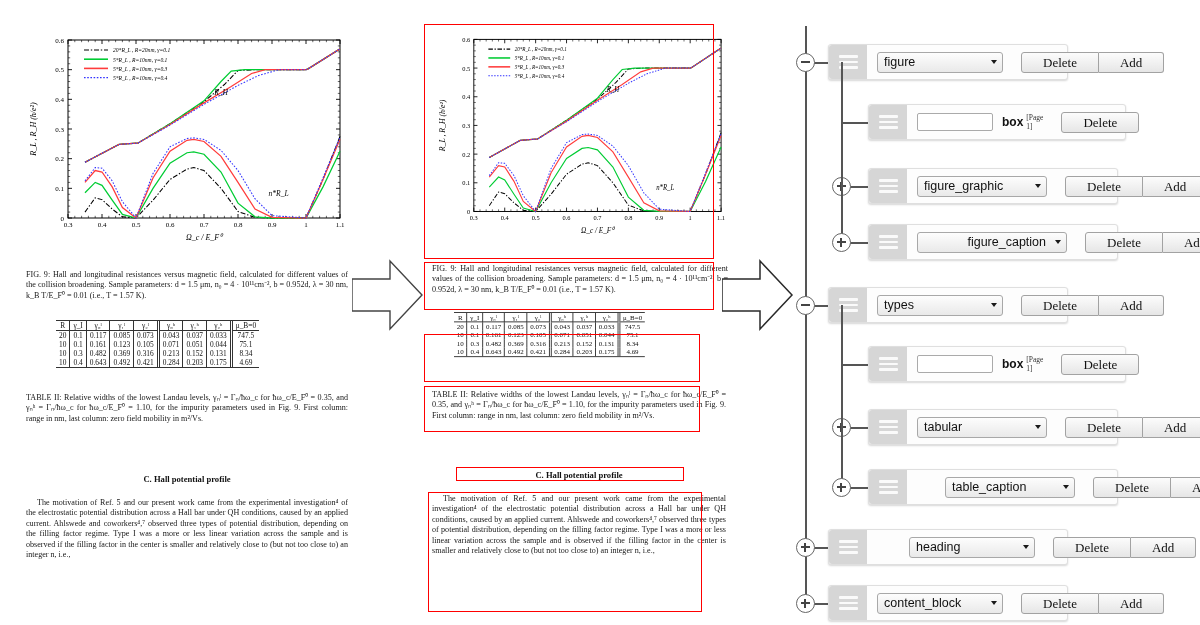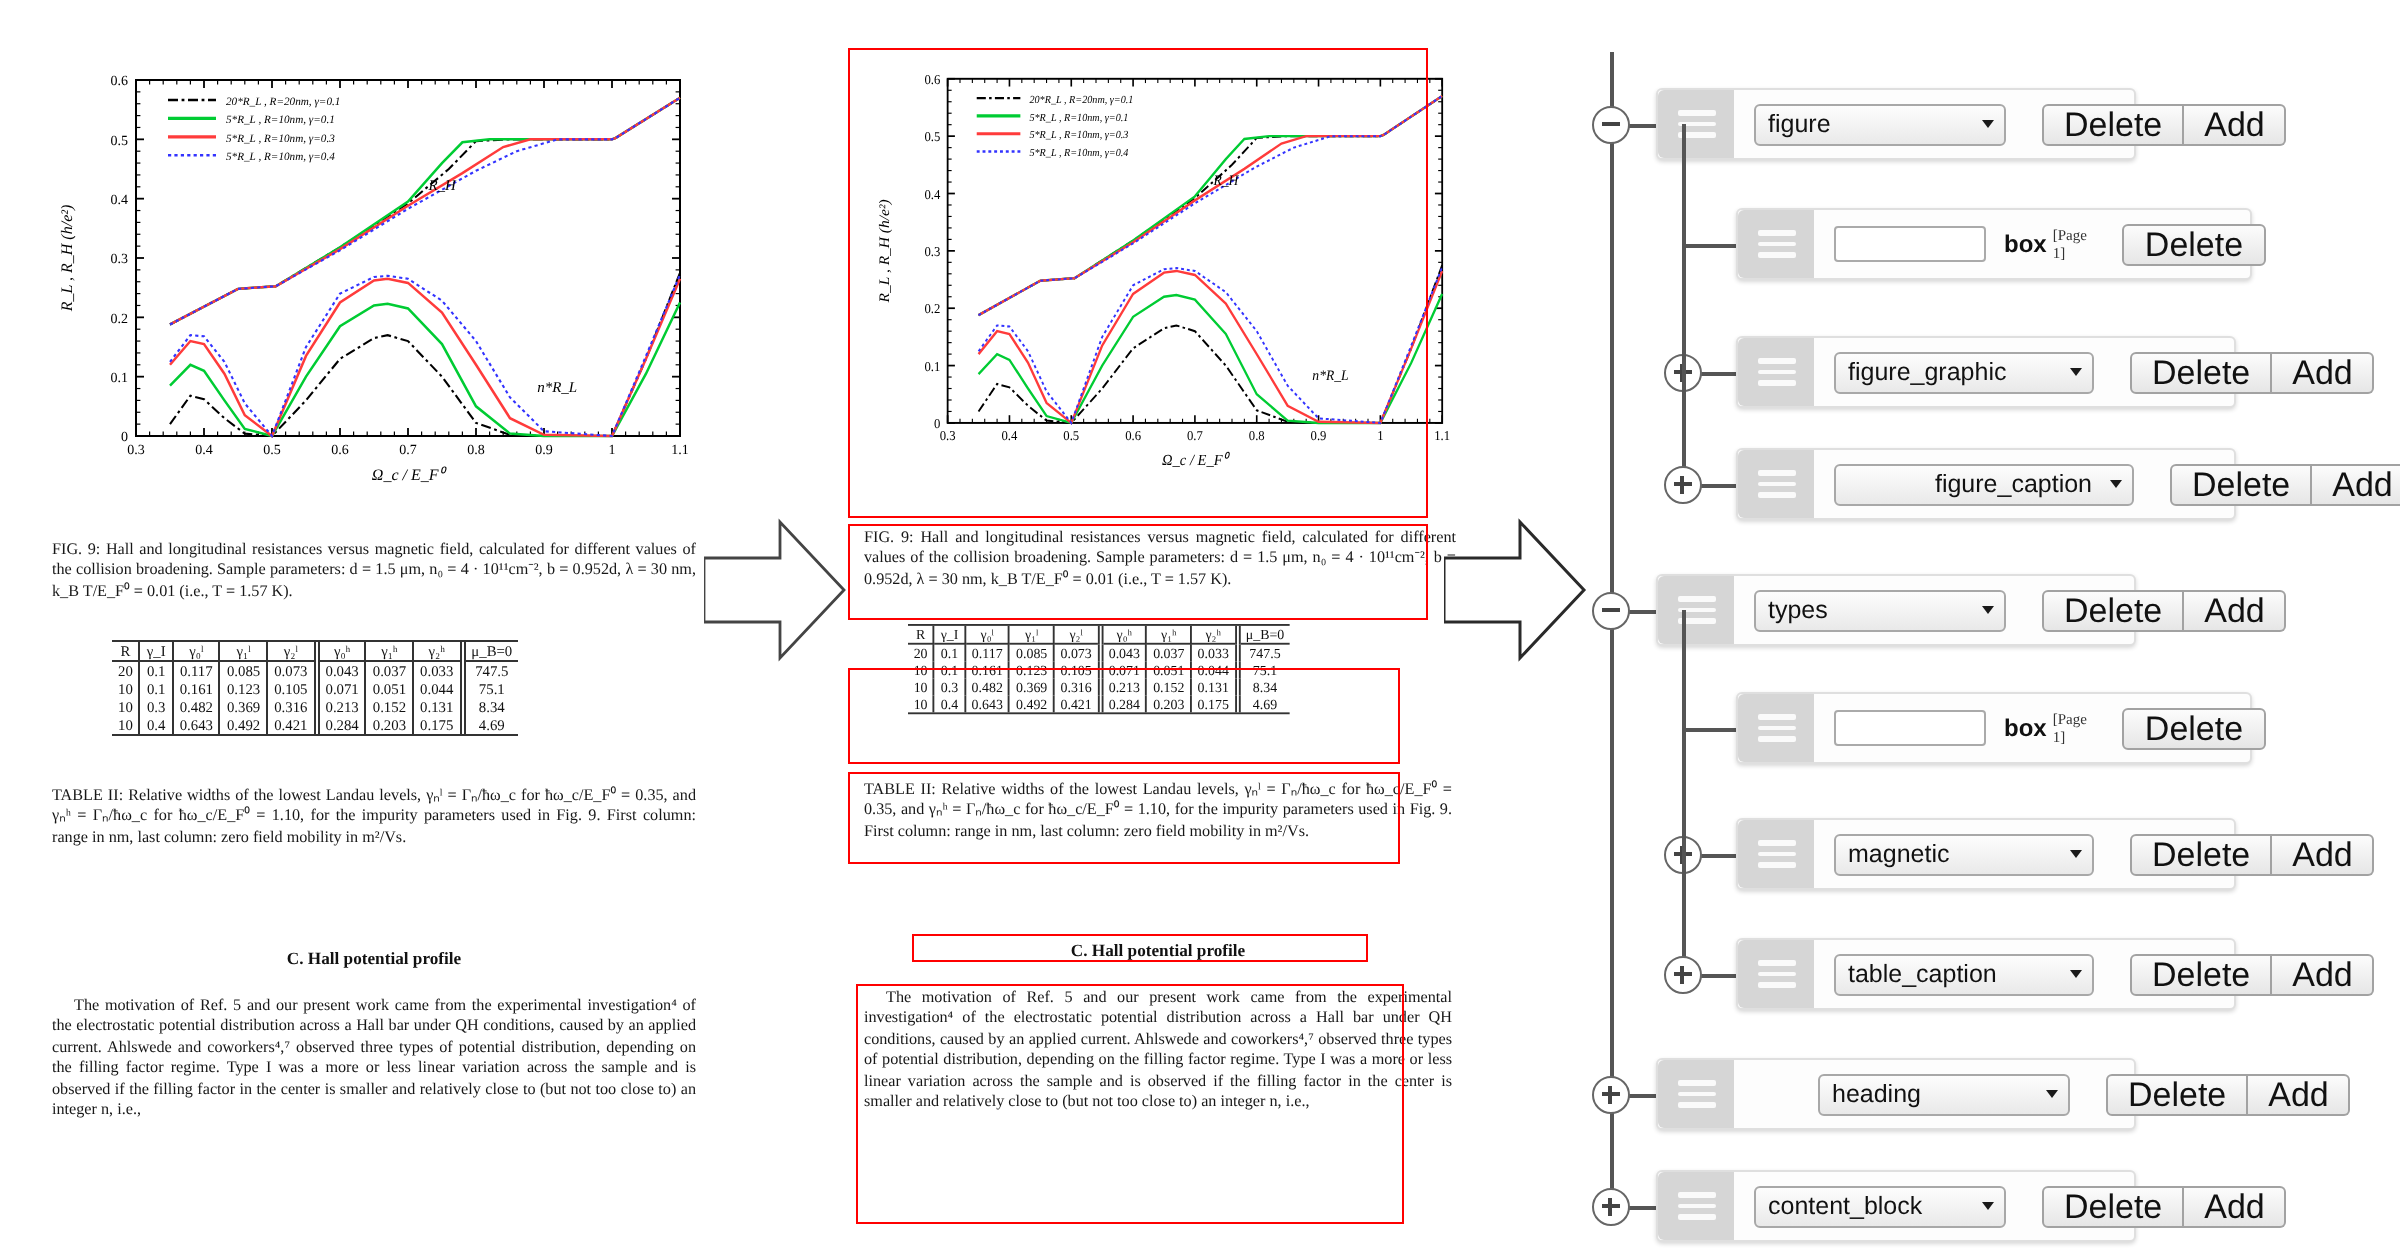--- a/index.html
+++ b/index.html
@@ -87,22 +87,22 @@
   }
   .selwrap{position:relative;display:inline-block;}
   .selwrap .caret{
     position:absolute;right:6px;top:50%;margin-top:-2px;
     width:0;height:0;border-left:3.6px solid transparent;border-right:3.6px solid transparent;
     border-top:4.6px solid #1a1a1a;pointer-events:none;
   }
   .btn{
     background:linear-gradient(#fcfcfc,#e6e6e6);
     border:1px solid #a2a2a2;border-radius:3px;
-    font-family:Liberation Sans, sans-serif;font-size:17px;color:#111;
-    height:21px;line-height:19px;padding:0 10px;box-sizing:border-box;
+    font-family:Liberation Serif, serif;font-size:13px;color:#111;
+    height:21px;line-height:19px;padding:0 21px;box-sizing:border-box;
     cursor:pointer;
   }
   .btngrp{display:flex;}
   .btngrp .btn:first-child{border-radius:3px 0 0 3px;}
   .btngrp .btn:last-child{border-radius:0 3px 3px 0;border-left:none;}
   .txtin{
     background:#fff;border:1px solid #aaa;border-radius:2px;
     height:18px;width:76px;box-sizing:border-box;
   }
   .boxlbl{font-family:"Liberation Sans",sans-serif;font-size:12px;font-weight:bold;color:#111;}
@@ -792,37 +792,37 @@
         <span class="bar-v"></span>
       </div>
       <div class="node" style="left: 88px; top: 409px; height: 36px; width: 250px;">
         <div class="grip">
           <i></i>
           <i></i>
           <i></i>
         </div>
         <div class="node-body">
           <span class="selwrap">
-            <div class="sel" style="width: 130px;">magnetic</div>
+            <div class="sel" style="width: 130px;">tabular</div>
             <span class="caret"></span>
           </span>
           <span style="flex: 1 1 0%;"></span>
           <div class="btngrp">
             <button class="btn">Delete</button>
             <button class="btn">Add</button>
           </div>
         </div>
       </div>
       <div class="branch" style="left: 61px; top: 487px; width: 27px;"></div>
       <div class="trunk" style="left: 61px; top: 305px; height: 182px;"></div>
       <div class="toggle" style="left: 51.5px; top: 477.5px;">
         <span class="bar-h"></span>
         <span class="bar-v"></span>
       </div>
-      <div class="node" style="left: 88px; top: 469px; height: 36px; width: 250px;">
+      <div class="node" style="left: 88px; top: 469px; height: 36px; width: 250px; gap: 28px;">
         <div class="grip">
           <i></i>
           <i></i>
           <i></i>
         </div>
         <div class="node-body">
           <span class="selwrap">
             <div class="sel" style="width: 130px;">table_caption</div>
             <span class="caret"></span>
           </span>

